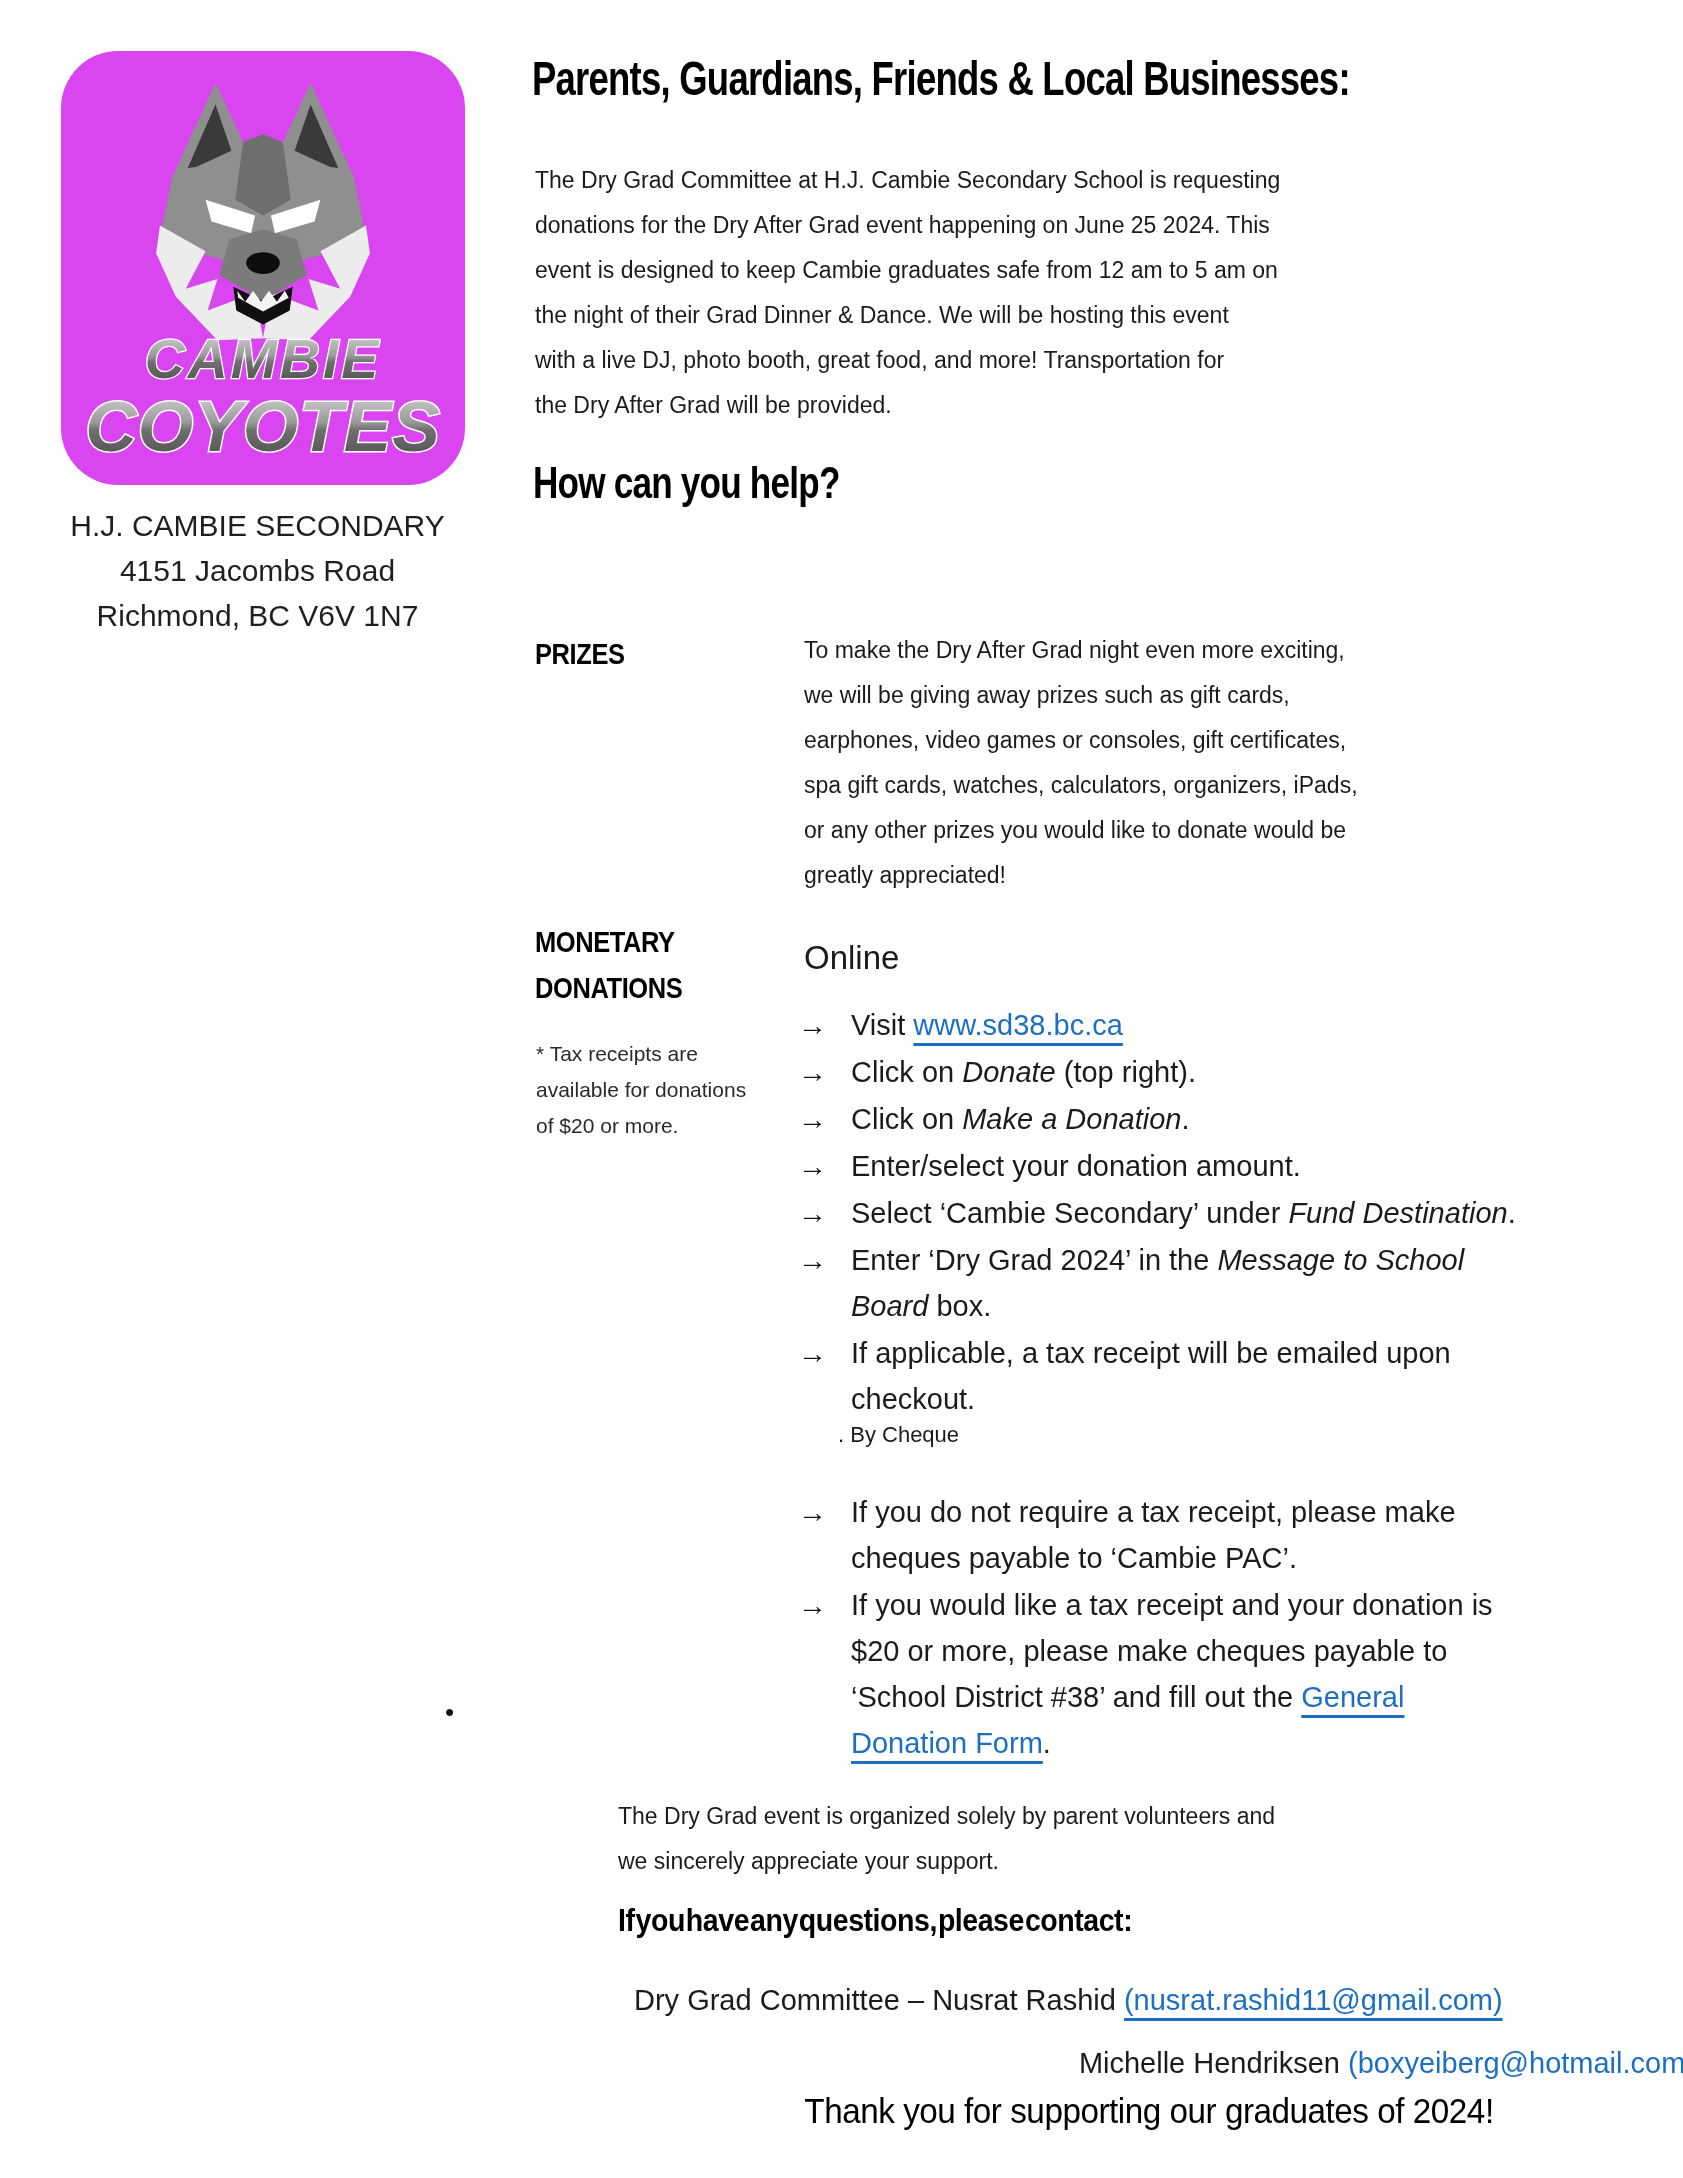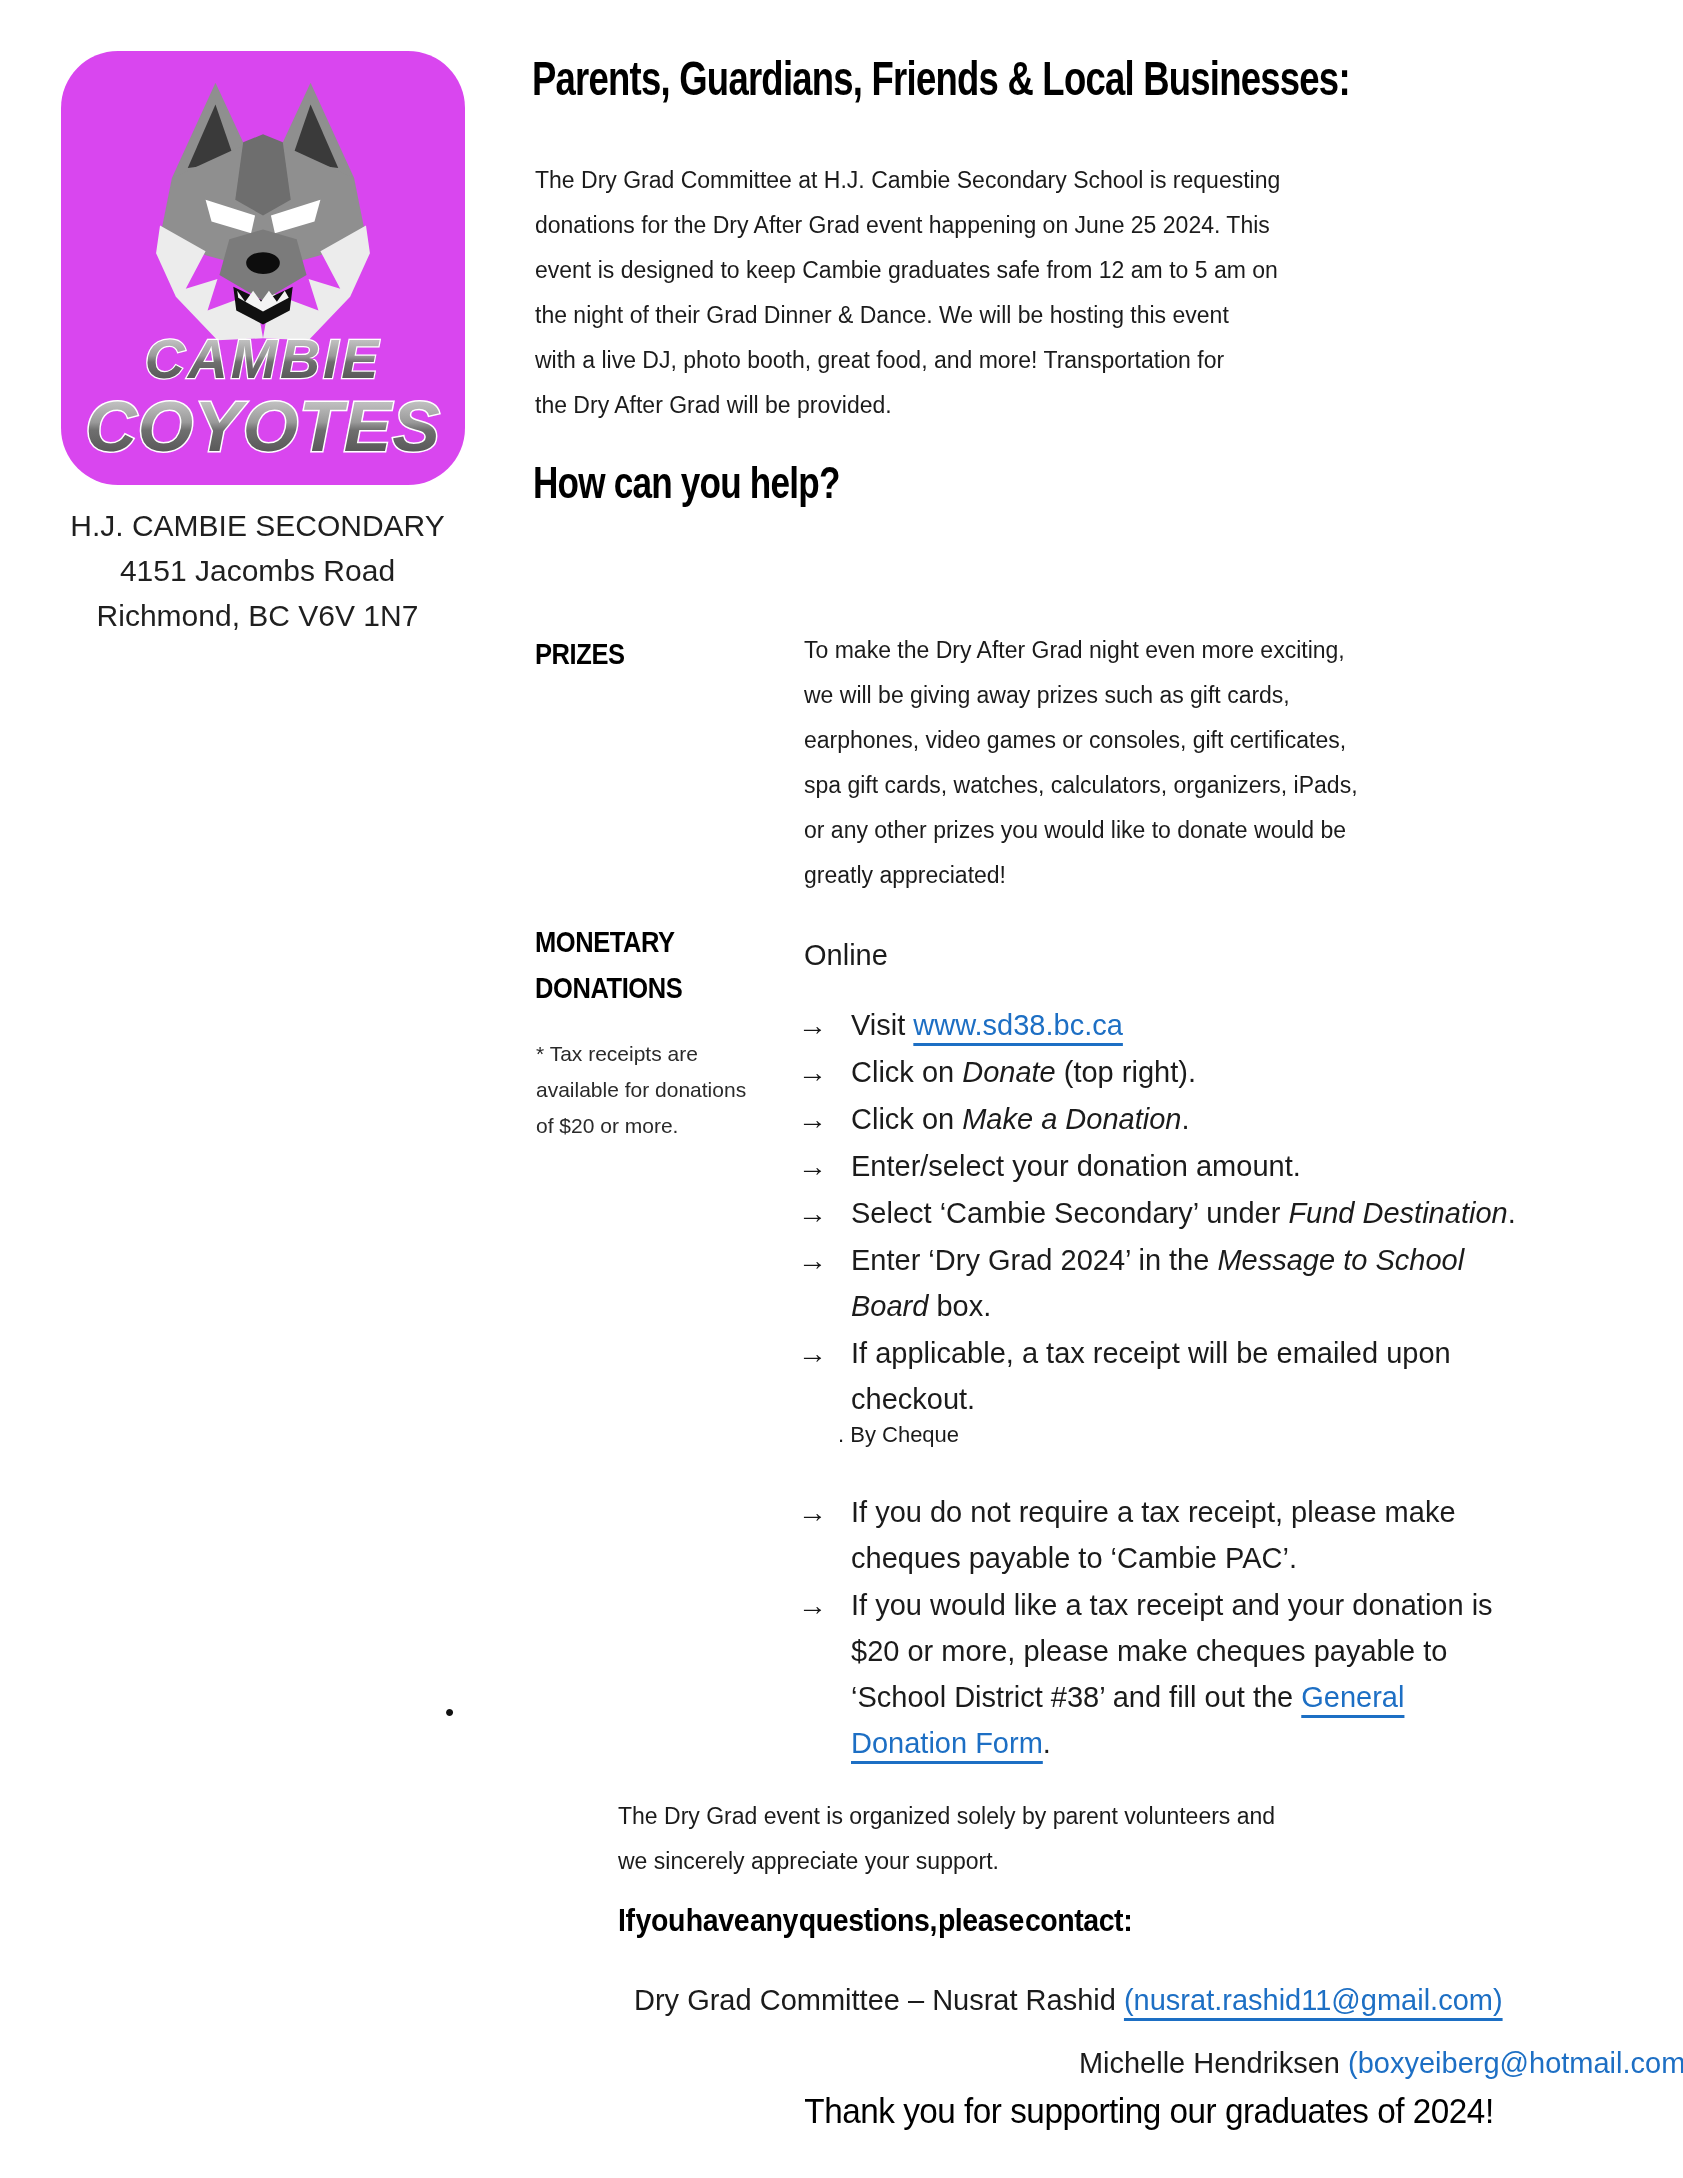--- a/index.html
+++ b/index.html
@@ -57,21 +57,21 @@
   }
   .intro{position:absolute;left:535px;top:158px;width:1079px;}
   .prizes-text{position:absolute;left:804px;top:628px;width:822px;}
   .tax-note{
     position:absolute;left:536px;top:1036px;width:248px;
     font-size:21px;line-height:36px;
     white-space:pre-line;color:#2a2a2a;
   }
   .online-heading{
     position:absolute;left:804px;top:939px;
-    font-size:29px;color:var(--ink);
+    font-size:33px;color:var(--ink);
   }
   
   .blist{
     position:absolute;list-style:none;margin:0;padding:0;
     width:871px;font-size:29px;line-height:46px;color:var(--ink);
   }
   #online-list{left:798px;top:1002px;}
   #cheque-list{left:798px;top:1489px;}
   .blist li{display:flex;align-items:flex-start;margin:0 0 1px 0;}
   .arrow{flex:0 0 53px;width:53px;font-size:29px;color:#161616;}

